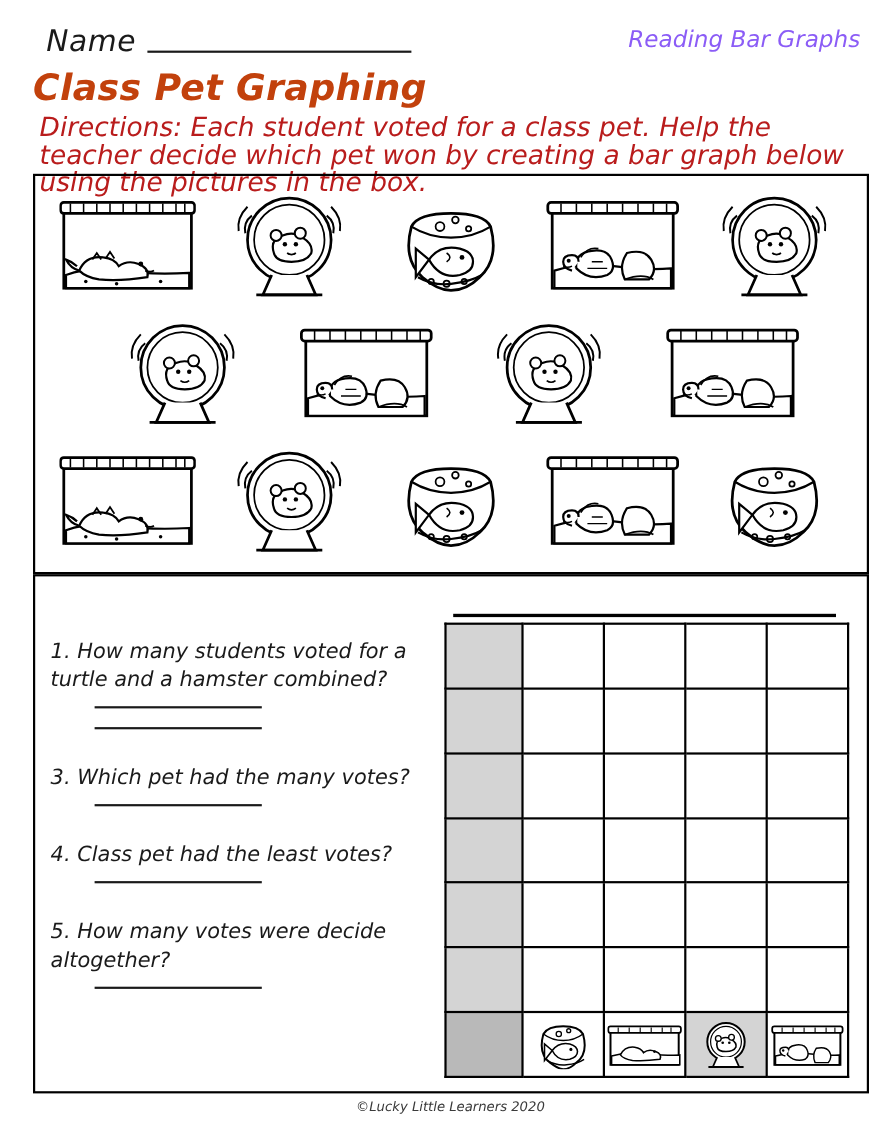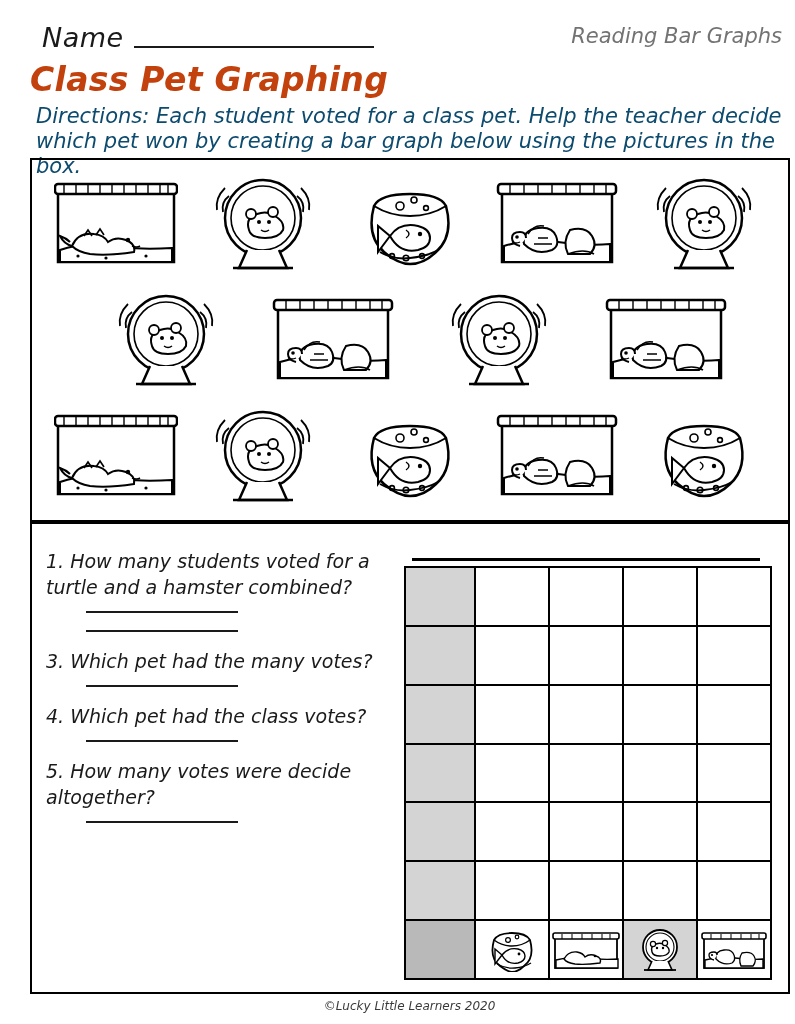--- a/index.html
+++ b/index.html
@@ -51,41 +51,41 @@
     border-bottom: 2.5px solid #1a1a1a;
     margin-left: 10px;
     margin-bottom: 5px;
     height: 1px;
   }
   .worksheet-tag {
     position: absolute;
     right: 8px;
     top: 12px;
     font-size: 21px;
-    color: #737373;
+    color: #8b5cf6;
   }
   .title {
     position: absolute;
     top: 48px;
     left: 0;
     width: 760px;
     text-align: left;
     font-size: 33px;
     font-weight: bold;
     letter-spacing: .3px;
     color: #c2410c;
   }
   .directions {
     position: absolute;
     top: 92px;
     left: 6px;
     width: 752px;
-    font-size: 21px;
+    font-size: 24px;
     line-height: 25px;
-    color: #0c4a6e;
+    color: #b91c1c;
   }
 
   
   .frame {
     position: absolute;
     border: 2.5px solid #000;
     box-sizing: border-box;
   }
   .picture-box {
     left: 18px;
@@ -132,20 +132,21 @@
     position: absolute;
     left: 34px;
     top: 548px;
     width: 330px;
   }
   .q {
     font-size: 19px;
     line-height: 26px;
     color: #1a1a1a;
     margin-bottom: 2px;
+    margin-top: 31px;
   }
   .answer-line {
     width: 152px;
     border-bottom: 2px solid #1a1a1a;
     margin: 10px 0 16px 40px;
     height: 1px;
   }
 
   
   .graph-wrap {
@@ -518,21 +519,21 @@
     <div class="answer-line"></div>
 
     <div class="q">
       <span>3.</span>
       <span>Which pet had the many votes?</span>
     </div>
     <div class="answer-line"></div>
 
     <div class="q">
       <span>4.</span>
-      <span>Which pet had the class votes?</span>
+      <span>Class pet had the least votes?</span>
     </div>
     <div class="answer-line"></div>
 
     <div class="q">
       <span>5.</span>
       <span>How many votes were decide altogether?</span>
     </div>
     <div class="answer-line"></div>
   </div>
 

